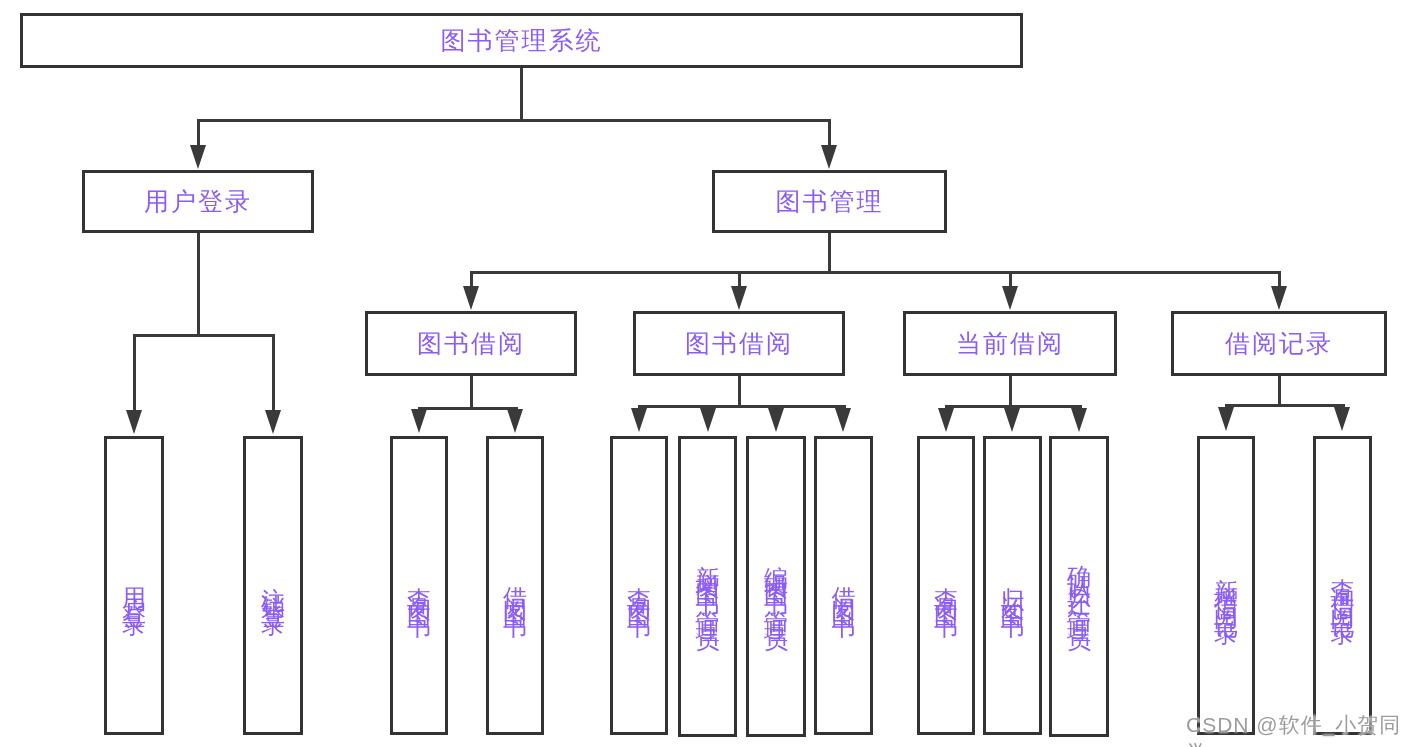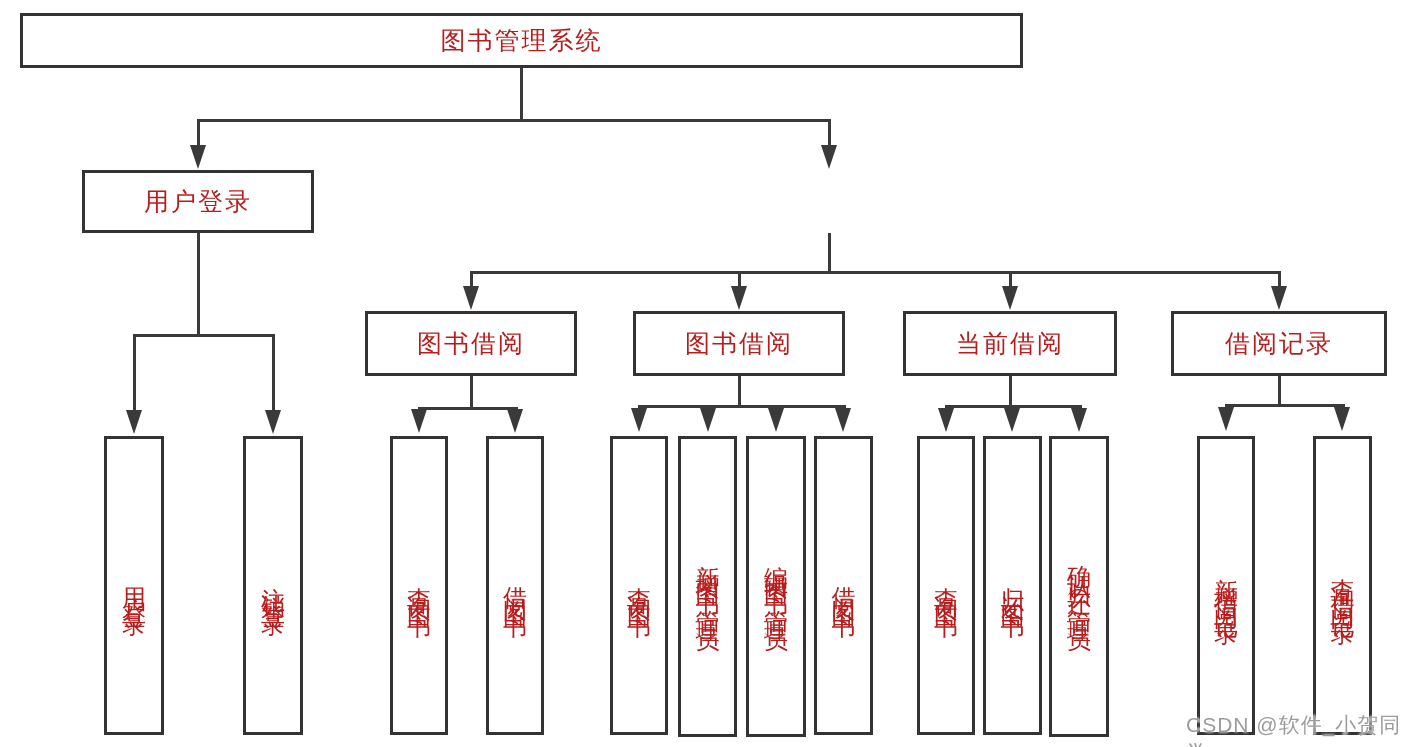--- a/index.html
+++ b/index.html
@@ -2,21 +2,21 @@
 <html><head>
 <meta charset="utf-8">
 <style>
   html,body { margin:0; padding:0; background:#ffffff; }
   #stage {
     position:relative; width:1405px; height:747px; background:#ffffff;
     font-family:"Liberation Sans","DejaVu Sans",sans-serif; overflow:hidden;
   }
   .box {
     position:absolute; box-sizing:border-box; background:#ffffff;
-    border:3px solid #333333; color:#b91c1c;
+    border:3px solid #333333; color:#8b5cf6;
     display:flex; align-items:center; justify-content:center;
     font-size:25px; letter-spacing:2px; z-index:2; text-align:left;
   }
   .vbox {
     writing-mode:vertical-rl; text-orientation:mixed;
     font-size:24px; letter-spacing:9px; line-height:1;
   }
   .vline { position:absolute; width:3px; background:#3a3a3a; z-index:1; }
   .hline { position:absolute; height:3px; background:#3a3a3a; z-index:1; }
   .arrow {
@@ -38,20 +38,21 @@
   <div class="box" style="left:20px; top:13px; width:1003px; height:55px;">图书管理系统</div>
 
   <div class="vline" style="left:520px; top:66px; height:56px;"></div>
   <div class="hline" style="left:197px; top:119px; width:634px;"></div>
   <div class="vline" style="left:197px; top:119px; height:28px;"></div>
   <div class="vline" style="left:828px; top:119px; height:28px;"></div>
   <div class="arrow" style="left:190px; top:145px;"></div>
   <div class="arrow" style="left:821px; top:145px;"></div>
 
   <div class="box" style="left:82px; top:170px; width:232px; height:63px;">用户登录</div>
+  <div class="box" style="left:712px; top:170px; width:235px; height:63px;">图书管理</div>
 
   <div class="vline" style="left:197px; top:233px; height:103px;"></div>
   <div class="hline" style="left:133px; top:334px; width:142px;"></div>
   <div class="vline" style="left:133px; top:334px; height:78px;"></div>
   <div class="vline" style="left:272px; top:334px; height:78px;"></div>
   <div class="arrow" style="left:126px; top:410px;"></div>
   <div class="arrow" style="left:265px; top:410px;"></div>
 
   <div class="vline" style="left:828px; top:233px; height:40px;"></div>
   <div class="hline" style="left:470px; top:271px; width:811px;"></div>

